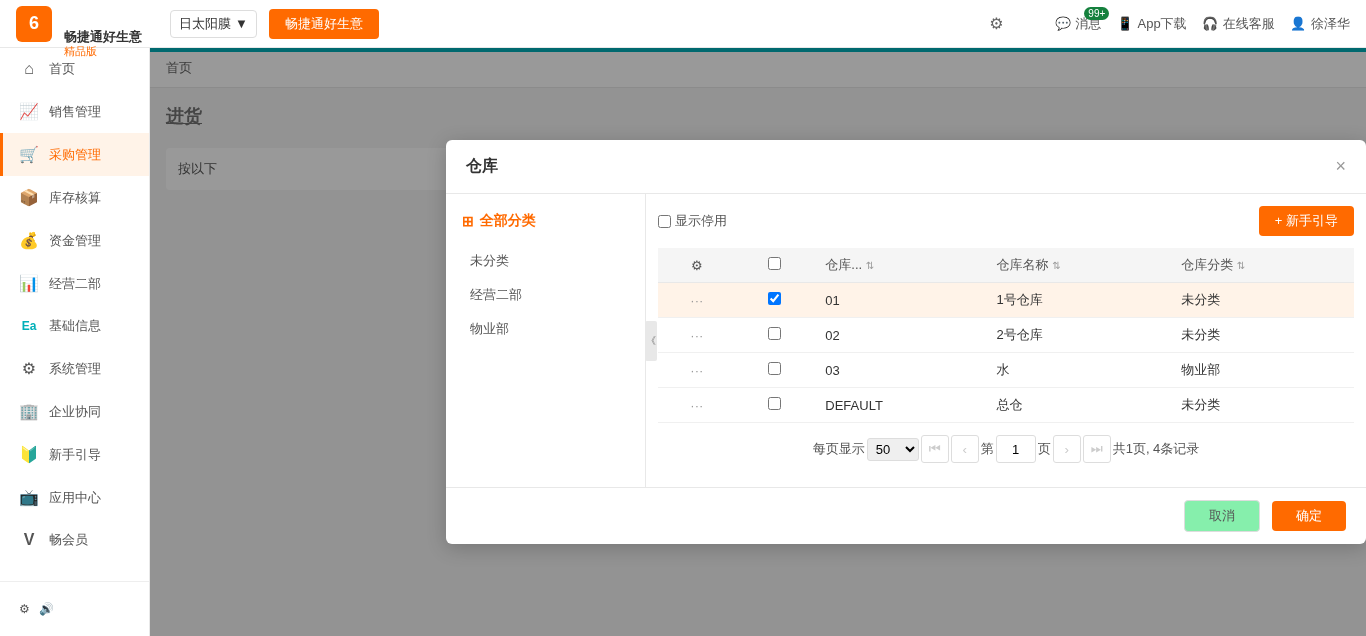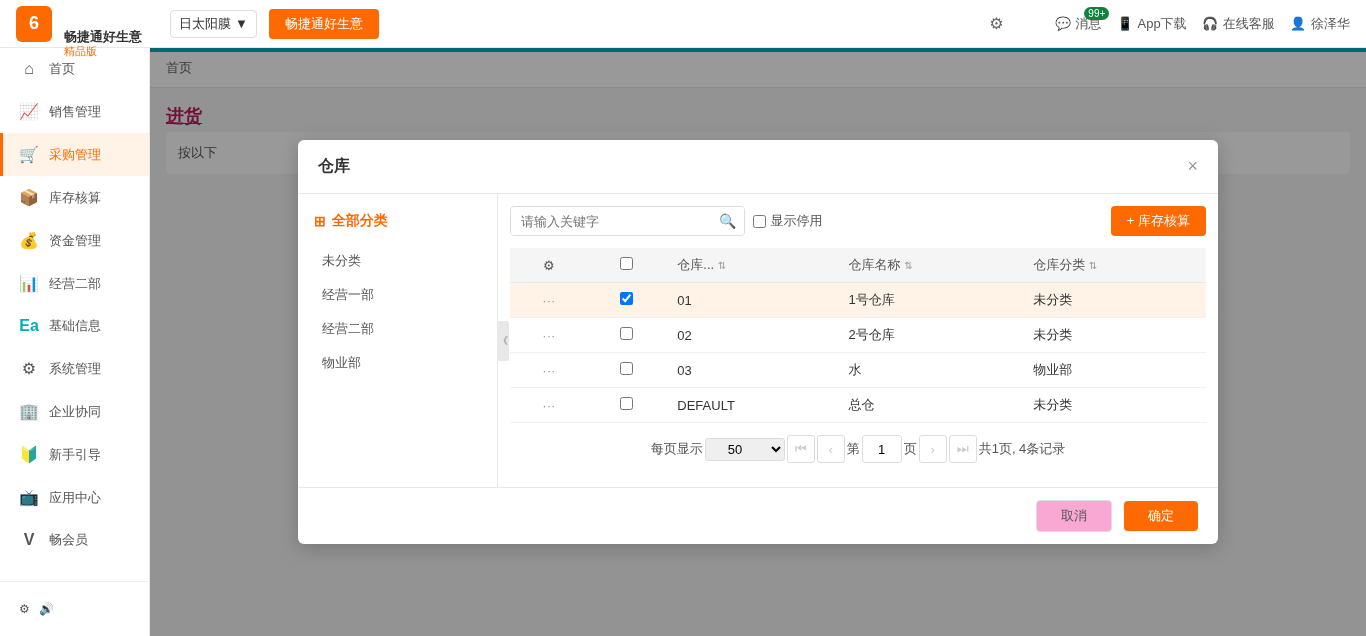--- a/index.html
+++ b/index.html
@@ -68,30 +68,30 @@
     .sidebar-bottom .sidebar-item { font-size: 12px; }
 
     
     .content { flex: 1; overflow: hidden; position: relative; background: #f5f5f5; }
     .content-header {
       height: 40px; background: #fff; border-bottom: 1px solid #e8e8e8;
       display: flex; align-items: center; padding: 0 16px; gap: 8px; font-size: 13px;
     }
     .breadcrumb-item { color: #666; }
     .content-body { padding: 16px; }
-    .page-title { font-size: 18px; font-weight: bold; color: #be185d; margin-bottom: 4px; text-decoration: underline; }
+    .page-title { font-size: 18px; font-weight: bold; color: #737373; margin-bottom: 20px; text-decoration: underline; }
     .filter-bar { background: #fff; padding: 12px; border-radius: 4px; margin-bottom: 8px; display: flex; align-items: center; gap: 8px; font-size: 13px; }
     .filter-label { color: #555; }
 
     
     .overlay {
       position: absolute; top: 0; left: 0; right: 0; bottom: 0;
       background: rgba(0,0,0,0.4);
       z-index: 100;
-      display: flex; align-items: center; justify-content: center;
+      display: flex; align-items: center; justify-content: flex-end;
     }
 
     
     .dialog {
       background: #fff;
       border-radius: 6px;
       width: 920px;
       max-height: 560px;
       display: flex;
       flex-direction: column;
@@ -167,30 +167,30 @@
       gap: 2px; padding: 12px 0; font-size: 13px; color: #555;
       margin-top: auto;
     }
     .pagination-btn {
       width: 28px; height: 28px; border: 1px solid #ddd; border-radius: 3px;
       display: flex; align-items: center; justify-content: center;
       cursor: pointer; background: #fff; color: #555;
     }
     .pagination-btn:disabled, .pagination-btn.disabled { color: #ccc; cursor: not-allowed; }
     .page-input { width: 40px; height: 28px; border: 1px solid #ddd; border-radius: 3px; text-align: center; font-size: 13px; }
-    .per-page-select { border: 1px solid #ddd; border-radius: 3px; padding: 2px 18px; font-size: 13px; cursor: pointer; }
+    .per-page-select { border: 1px solid #ddd; border-radius: 3px; padding: 2px 4px; font-size: 13px; cursor: pointer; }
 
     
     .dialog-footer {
       padding: 12px 20px; border-top: 1px solid #e8e8e8;
       display: flex; align-items: center; justify-content: flex-end; gap: 12px;
     }
     .cancel-btn {
       padding: 6px 24px; border: 1px solid #ddd; border-radius: 4px;
-      background: #f9a8d4; color: #555; font-size: 13px; cursor: pointer;
+      background: #86efac; color: #555; font-size: 13px; cursor: pointer;
     }
     .confirm-btn {
       padding: 6px 24px; border: none; border-radius: 4px;
       background: #ff6a00; color: white; font-size: 13px; cursor: pointer;
     }
 
     .teal-bar { height: 4px; background: #00b0b9; position: absolute; top: 0; left: 0; right: 0; }
   </style>
 </head>
 <body>
@@ -251,21 +251,21 @@
     </div>
     <div class="sidebar-item">
       <span class="sidebar-item-icon">💰</span>
       <span>资金管理</span>
     </div>
     <div class="sidebar-item">
       <span class="sidebar-item-icon">📊</span>
       <span>经营二部</span>
     </div>
     <div class="sidebar-item">
-      <span class="sidebar-item-icon" style="font-size:16px;font-weight:bold;color:#00b0b9;">Ea</span>
+      <span class="sidebar-item-icon" style="font-size:12px;font-weight:bold;color:#00b0b9;">Ea</span>
       <span>基础信息</span>
     </div>
     <div class="sidebar-item">
       <span class="sidebar-item-icon">⚙</span>
       <span>系统管理</span>
     </div>
     <div class="sidebar-item">
       <span class="sidebar-item-icon">🏢</span>
       <span>企业协同</span>
     </div>
@@ -311,40 +311,35 @@
         </div>
 
         <div class="dialog-body">
 
           <div class="left-panel">
             <div class="category-header">
               <span style="color:#ff6a00;">⊞</span>
               <span>全部分类</span>
             </div>
             <div class="category-item">未分类</div>
-            <div class="category-item">经营一部</div>
             <div class="category-item">经营二部</div>
             <div class="category-item">物业部</div>
             <div class="collapse-btn">
               <span>《</span>
             </div>
           </div>
 
           <div class="right-panel">
 
             <div class="right-toolbar">
-              <div class="search-input-wrap">
-                <input type="text" placeholder="请输入关键字" style="">
-                <button class="search-icon-btn">🔍</button>
-              </div>
               <label class="show-disabled">
                 <input type="checkbox" style="">
                 <span>显示停用</span>
               </label>
-              <button class="add-btn">+ 库存核算</button>
+              <button class="add-btn">+ 新手引导</button>
             </div>
 
             <div style="overflow:auto;flex:1;">
               <table class="data-table">
                 <thead>
                   <tr>
                     <th class="th-center">⚙</th>
                     <th class="th-center">
                       <input type="checkbox" style="">
                     </th>

